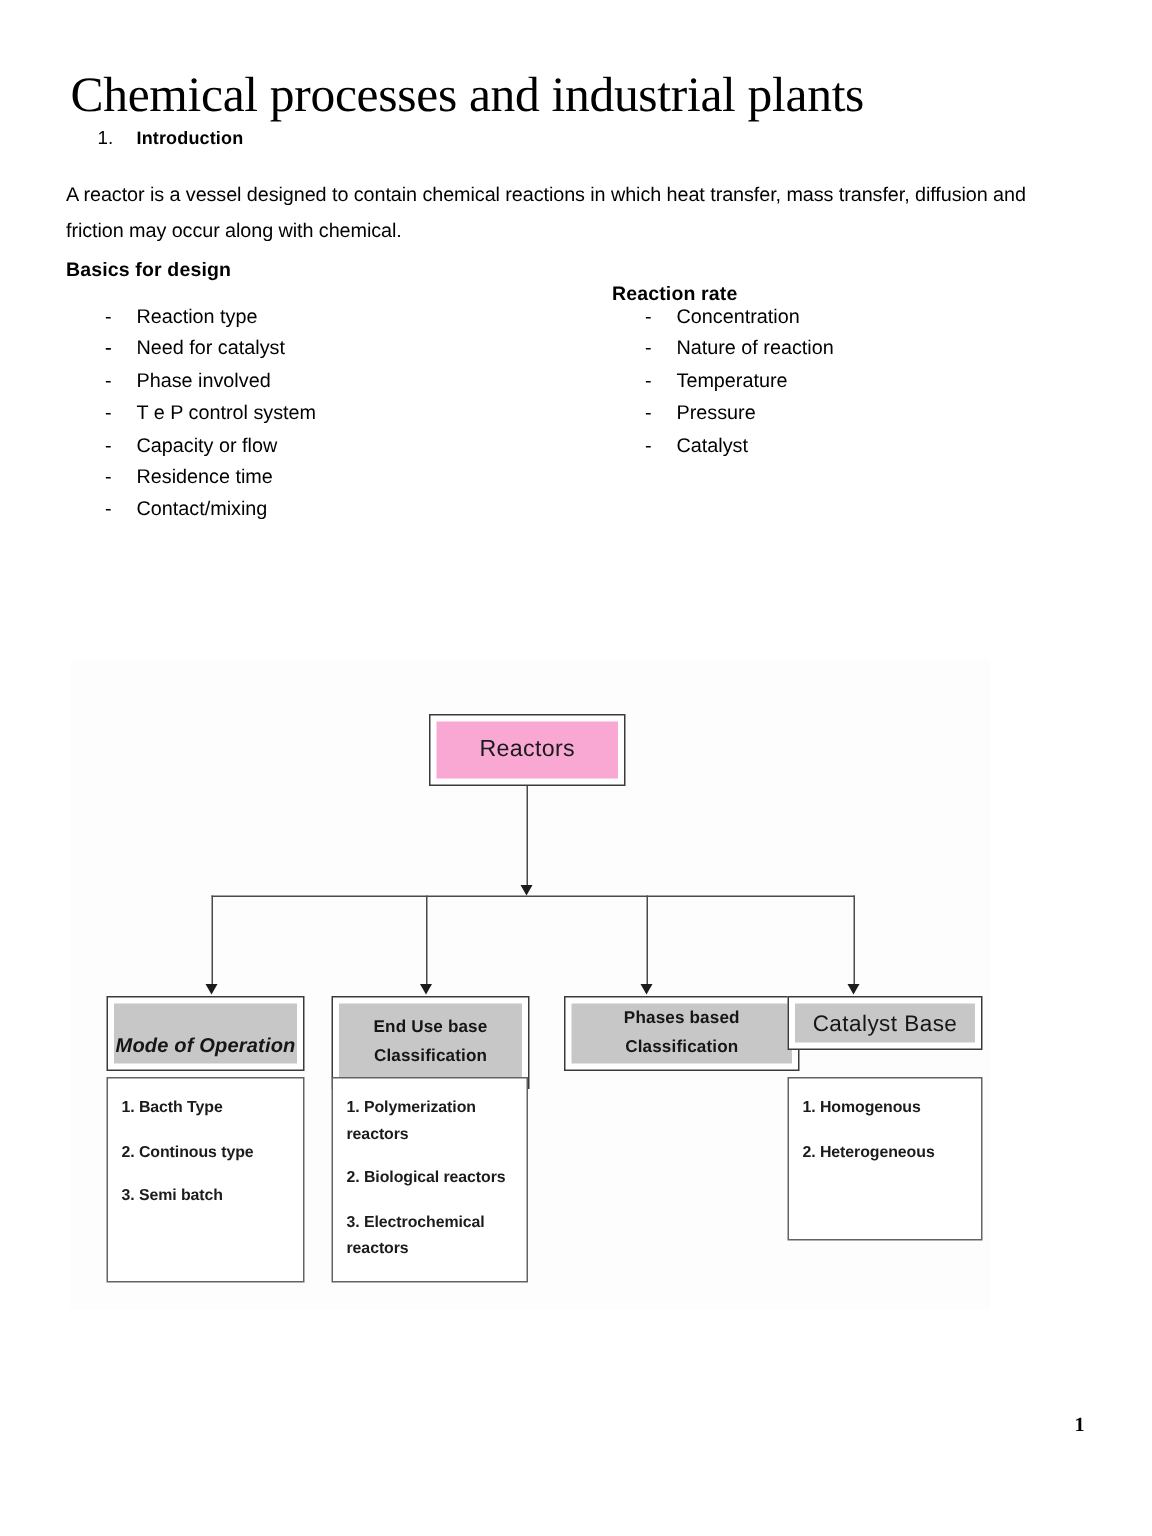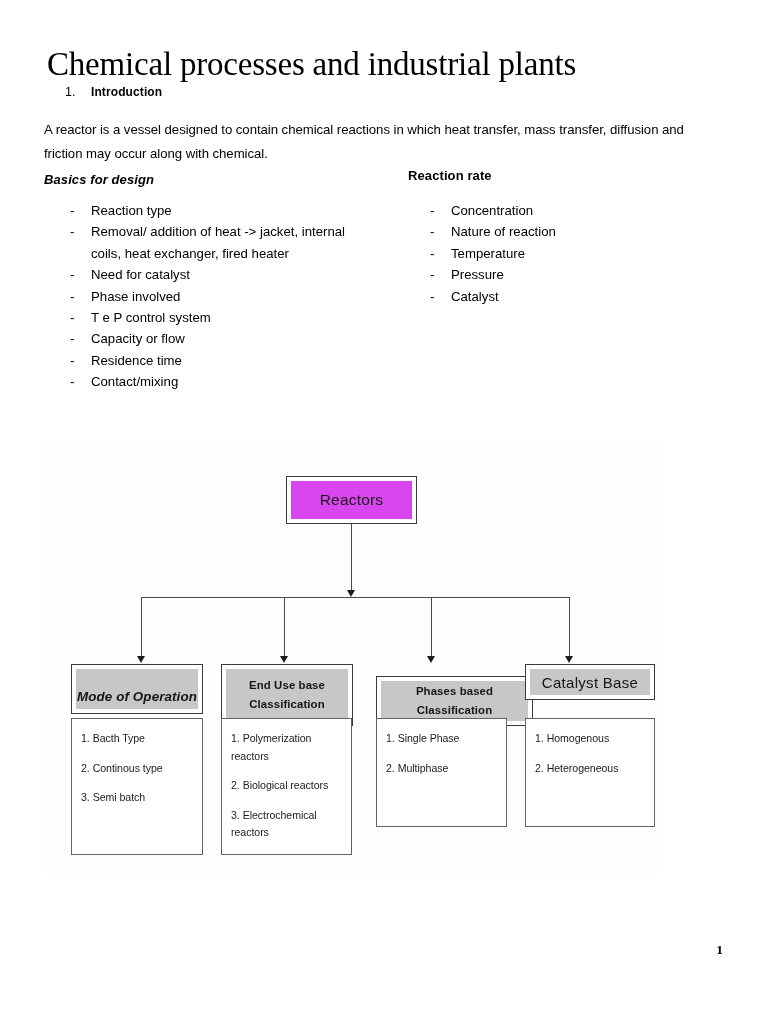--- a/index.html
+++ b/index.html
@@ -68,22 +68,22 @@
     letter-spacing: -0.05px;
   }
 
   
   .col-head {
     position: absolute;
     font-size: 13px;
     font-weight: bold;
     letter-spacing: 0.1px;
   }
-  .col-head.left  { left: 44px;  top: 172px; font-style: italic; }
-  .col-head.right { left: 408px; top: 168px; }
+  .col-head.left  { left: 44px;  top: 172px; }
+  .col-head.right { left: 408px; top: 188px; }
 
   .dash-list {
     position: absolute;
     margin: 0;
     padding: 0;
     list-style: none;
   }
   .dash-list.left  { left: 70px;  top: 200px; width: 290px; }
   .dash-list.right { left: 430px; top: 200px; width: 290px; }
 
@@ -118,21 +118,21 @@
     top: 36px;
     width: 131px;
     height: 48px;
     border: 1.6px solid #3a3a3a;
     background: #ffffff;
     box-sizing: border-box;
   }
   .root-box .inner {
     position: absolute;
     left: 4px; top: 4px; right: 4px; bottom: 4px;
-    background: #d946ef;
+    background: #f9a8d4;
     display: flex;
     align-items: center;
     justify-content: center;
   }
   .root-box .inner span {
     font-size: 15.5px;
     color: #1a1a1a;
     letter-spacing: 0.2px;
   }
 
@@ -202,20 +202,21 @@
     background: #ffffff;
     box-sizing: border-box;
     padding: 11px 9px 6px 9px;
   }
   .branch-body .item {
     font-size: 10.6px;
     line-height: 17.5px;
     color: #1b1b1b;
     margin-bottom: 12px;
     letter-spacing: -0.05px;
+    font-weight: bold;
   }
   .branch-body .item:last-child { margin-bottom: 0; }
 
   
   .page-number {
     position: absolute;
     right: 45px;
     top: 942px;
     font-size: 13.5px;
     font-weight: bold;
@@ -232,21 +233,21 @@
   <div class="section-heading">
     <span class="section-number">1.</span>
     <span class="section-title">Introduction</span>
   </div>
 
   <div class="body-para">A reactor is a vessel designed to contain chemical reactions in which heat transfer, mass transfer, diffusion and friction may occur along with chemical.</div>
 
   <div class="col-head left">Basics for design</div>
   <ul class="dash-list left">
     <li><span class="dash">-</span><span>Reaction type</span></li>
-    <li><span class="dash">-</span><span>Removal/ addition of heat -&gt; jacket, internal coils, heat exchanger, fired heater</span></li>
+    <li><span class="dash">-</span></li>
     <li><span class="dash">-</span><span>Need for catalyst</span></li>
     <li><span class="dash">-</span><span>Phase involved</span></li>
     <li><span class="dash">-</span><span>T e P control system</span></li>
     <li><span class="dash">-</span><span>Capacity or flow</span></li>
     <li><span class="dash">-</span><span>Residence time</span></li>
     <li><span class="dash">-</span><span>Contact/mixing</span></li>
   </ul>
 
   <div class="col-head right">Reaction rate</div>
   <ul class="dash-list right">
@@ -298,30 +299,26 @@
         <span>End Use base</span>
         <span>Classification</span>
       </div>
     </div>
     <div class="branch-body" style="left:174px; top:278px; width:131px; height:137px;">
       <div class="item">1. Polymerization reactors</div>
       <div class="item">2. Biological  reactors</div>
       <div class="item">3. Electrochemical reactors</div>
     </div>
 
-    <div class="branch-head bh-small" style="left:329px; top:224px; width:157px; height:50px;margin-top:12px;">
+    <div class="branch-head bh-small" style="left:329px; top:224px; width:157px; height:50px;">
       <div class="inner">
         <span>Phases based</span>
         <span>Classification</span>
       </div>
     </div>
-    <div class="branch-body" style="left:329px; top:278px; width:131px; height:109px;">
-      <div class="item">1. Single Phase</div>
-      <div class="item">2. Multiphase</div>
-    </div>
 
     <div class="branch-head bh-large" style="left:478px; top:224px; width:130px; height:36px;">
       <div class="inner">
         <span>Catalyst Base</span>
       </div>
     </div>
     <div class="branch-body" style="left:478px; top:278px; width:130px; height:109px;">
       <div class="item">1. Homogenous</div>
       <div class="item">2. Heterogeneous</div>
     </div>

